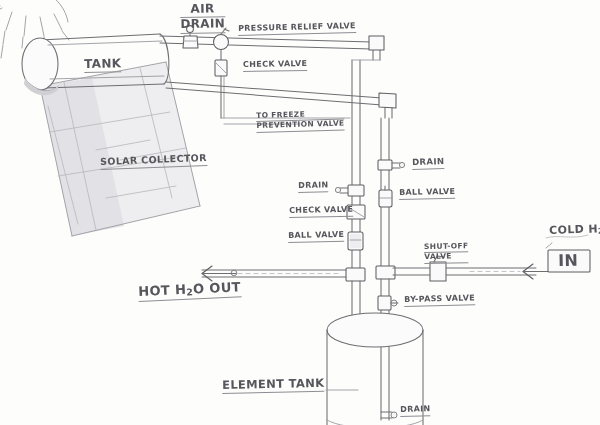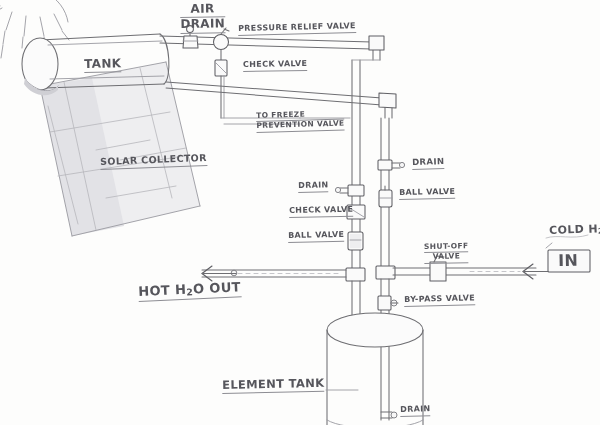--- a/index.html
+++ b/index.html
@@ -305,21 +305,21 @@
   </div>
 
   <div class="lbl" style="left:412px; top:158px; font-size:8.5px; transform:rotate(-1.6deg);">
     <span class="ul">DRAIN</span>
   </div>
 
   <div class="lbl" style="left:399px; top:189px; font-size:8px; transform:rotate(-1.2deg);">
     <span class="ul">BALL VALVE</span>
   </div>
 
-  <div class="lbl" style="left:424px; top:243px; font-size:7.5px; text-align:center; transform:rotate(-1deg);">
+  <div class="lbl" style="left:424px; top:243px; font-size:7.5px; transform:rotate(-1deg);">
     <span class="ul">SHUT-OFF</span>
     <span class="ul">VALVE</span>
   </div>
 
   <div class="lbl" style="left:549px; top:225px; font-size:11px; transform:rotate(-2deg);">
     <span>COLD H</span><span class="sub">2</span>
   </div>
 
   <div class="lbl" style="left:558px; top:252px; font-size:16px; transform:rotate(-1deg);">
     <span>IN</span>

